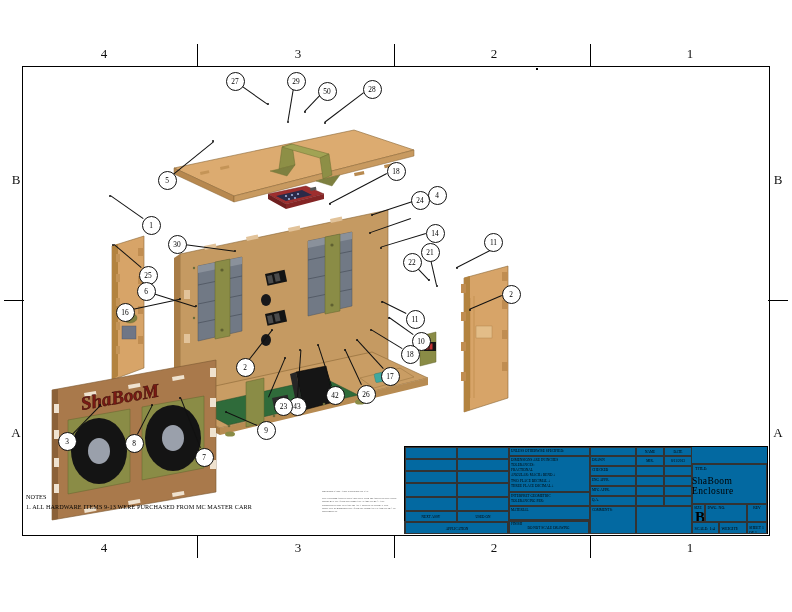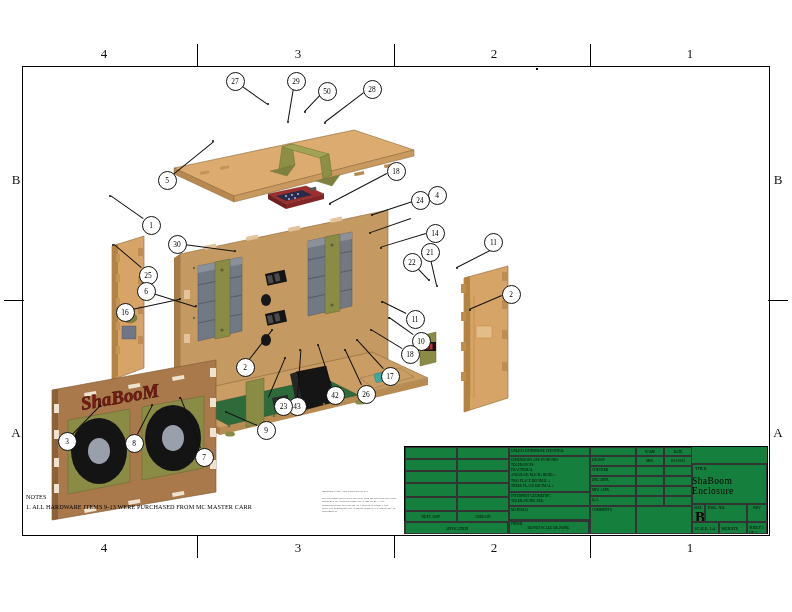--- a/index.html
+++ b/index.html
@@ -15,21 +15,21 @@
   .tick{position:absolute;background:#000;}
 
   
   #frame{position:absolute;left:22px;top:66px;width:748px;height:470px;border:1.6px solid #000;box-sizing:border-box;}
   #bomwrap{position:absolute;left:536px;top:68px;border:1.3px solid #000;}
 
   
   #notes{position:absolute;left:26px;top:492px;font-size:6.2px;line-height:1.55;letter-spacing:.1px;}
 
   
-  #tb{position:absolute;left:404px;top:446px;width:364px;height:88px;border:1.3px solid #000;box-sizing:border-box;background:#15803d;}
+  #tb{position:absolute;left:404px;top:446px;width:364px;height:88px;border:1.3px solid #000;box-sizing:border-box;background:#0369a1;}
   .cell{position:absolute;box-sizing:border-box;border:0.5px solid #333;overflow:hidden;}
   .lbl{font-size:3.4px;line-height:1.25;padding:0.5px 1px;color:#000;letter-spacing:.05px;}
   .ctr{text-align:center;}
   #tb .val{font-size:4.2px;padding:0.6px 1.4px;}
 
   #titletext{position:absolute;left:100px;top:16px;width:250px;height:30px;display:flex;align-items:center;justify-content:center;
              font-size:13.5px;letter-spacing:.4px;}
   #sizeletter{font-size:15px;font-weight:bold;line-height:1;}
 
   

